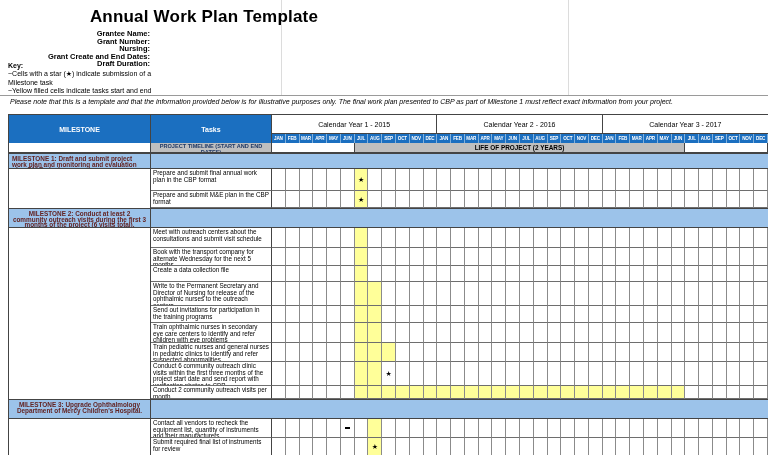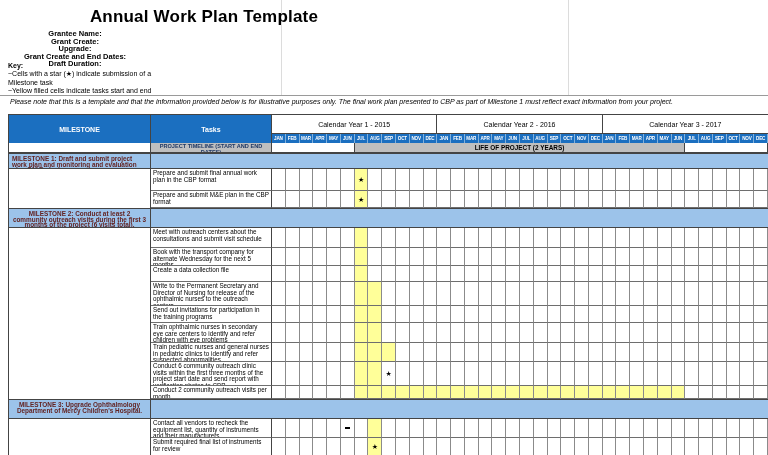--- a/index.html
+++ b/index.html
@@ -2,21 +2,21 @@
 <html><head>
 <meta charset="utf-8">
 <style>
   html,body{margin:0;padding:0;background:#fff;}
   .page{position:relative;width:768px;height:455px;background:#fff;overflow:hidden;
         font-family:"Liberation Sans",sans-serif;color:#000;}
   .vline{position:absolute;top:0;width:1px;height:96px;background:#dcdcdc;}
   .title{position:absolute;top:7px;left:0;width:408px;text-align:center;
          font-size:17px;font-weight:bold;letter-spacing:.2px;}
   .fields{position:absolute;top:30px;left:0;width:150px;}
-  .frow{text-align:center;font-weight:bold;font-size:7.5px;line-height:7.6px;white-space:nowrap;}
+  .frow{text-align:right;font-weight:bold;font-size:7.5px;line-height:7.6px;white-space:nowrap;}
   .keyblock{position:absolute;top:62px;left:8px;font-size:7px;line-height:8.4px;}
   .keyhead{font-weight:bold;}
   .noteline{position:absolute;top:95px;left:0;width:768px;height:17px;border-top:1px solid #9a9a9a;
             font-style:italic;font-size:7px;padding:2px 0 0 10px;box-sizing:border-box;white-space:nowrap;}
   .sheet{position:absolute;top:114px;left:8px;width:760px;box-sizing:border-box;
          border-left:1px solid #444;border-top:1px solid #444;}
   .trow{display:flex;box-sizing:border-box;overflow:hidden;}
   .cell{box-sizing:border-box;overflow:hidden;}
   .mcol{flex:0 0 142px;width:142px;border-right:1px solid #444;}
   .tcol{flex:0 0 121px;width:121px;border-right:1px solid #444;}
@@ -54,22 +54,22 @@
 </head>
 <body>
 
 <div class="page">
   <div class="vline" style="left:281px"></div>
   <div class="vline" style="left:568px"></div>
 
   <div class="title">Annual Work Plan Template</div>
   <div class="fields" id="fields">
       <div class="frow">Grantee Name:</div>
-      <div class="frow">Grant Create:</div>
-      <div class="frow">Upgrade:</div>
+      <div class="frow">Grant Number:</div>
+      <div class="frow">Nursing:</div>
       <div class="frow">Grant Create and End Dates:</div>
       <div class="frow">Draft Duration:</div>
     </div>
 
   <div class="keyblock">
     <div class="keyhead">Key:</div>
     <div>~Cells with a star (★) indicate submission of a</div>
     <div>Milestone task</div>
     <div>~Yellow filled cells indicate tasks start and end</div>
   </div>

